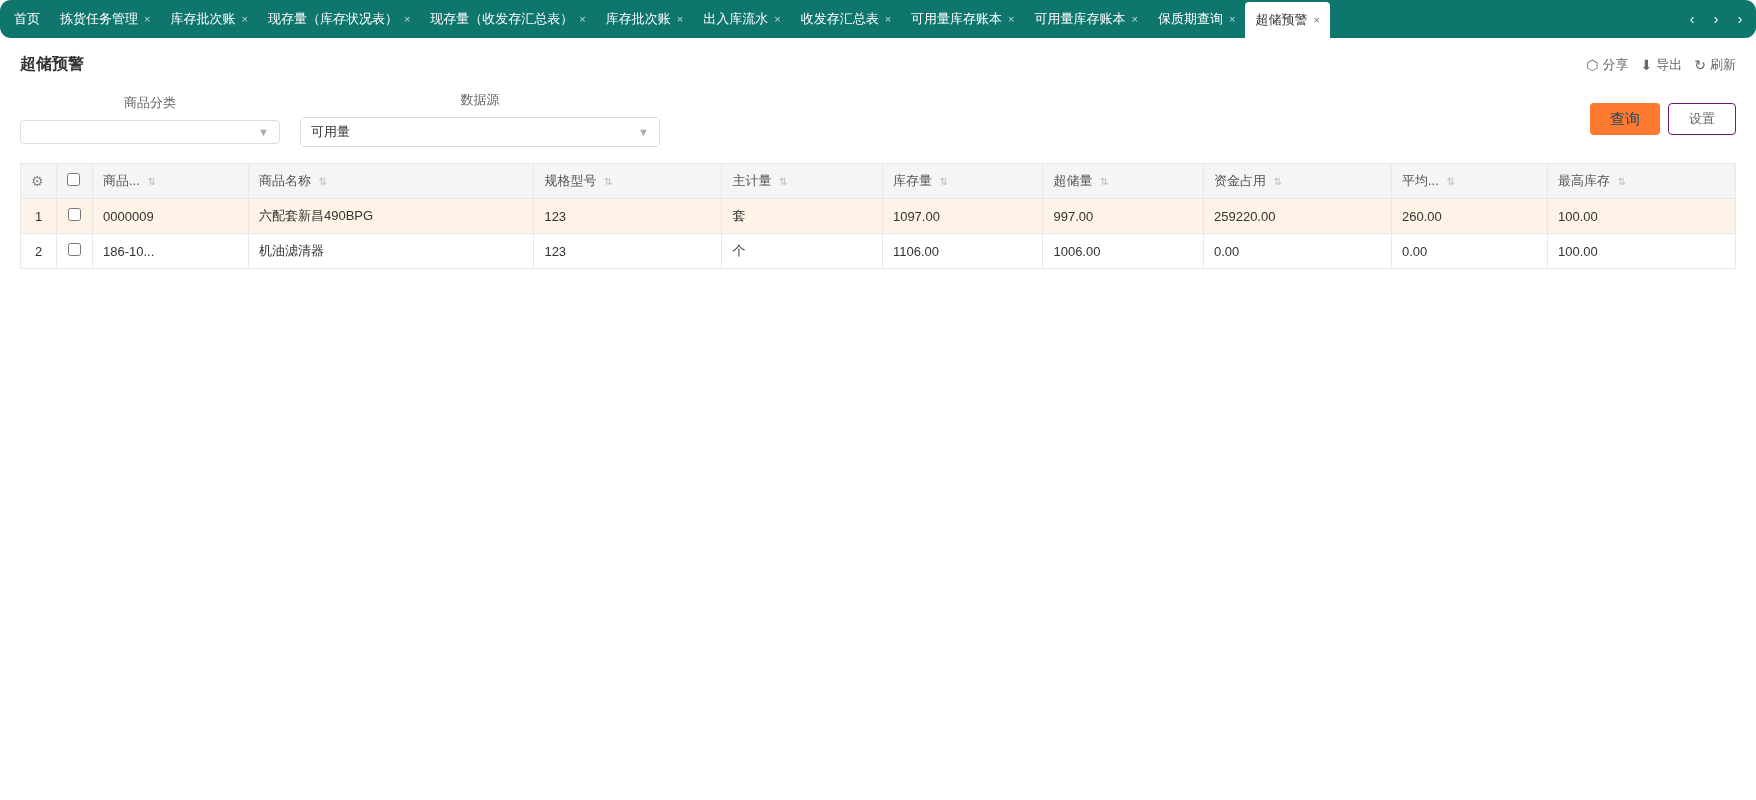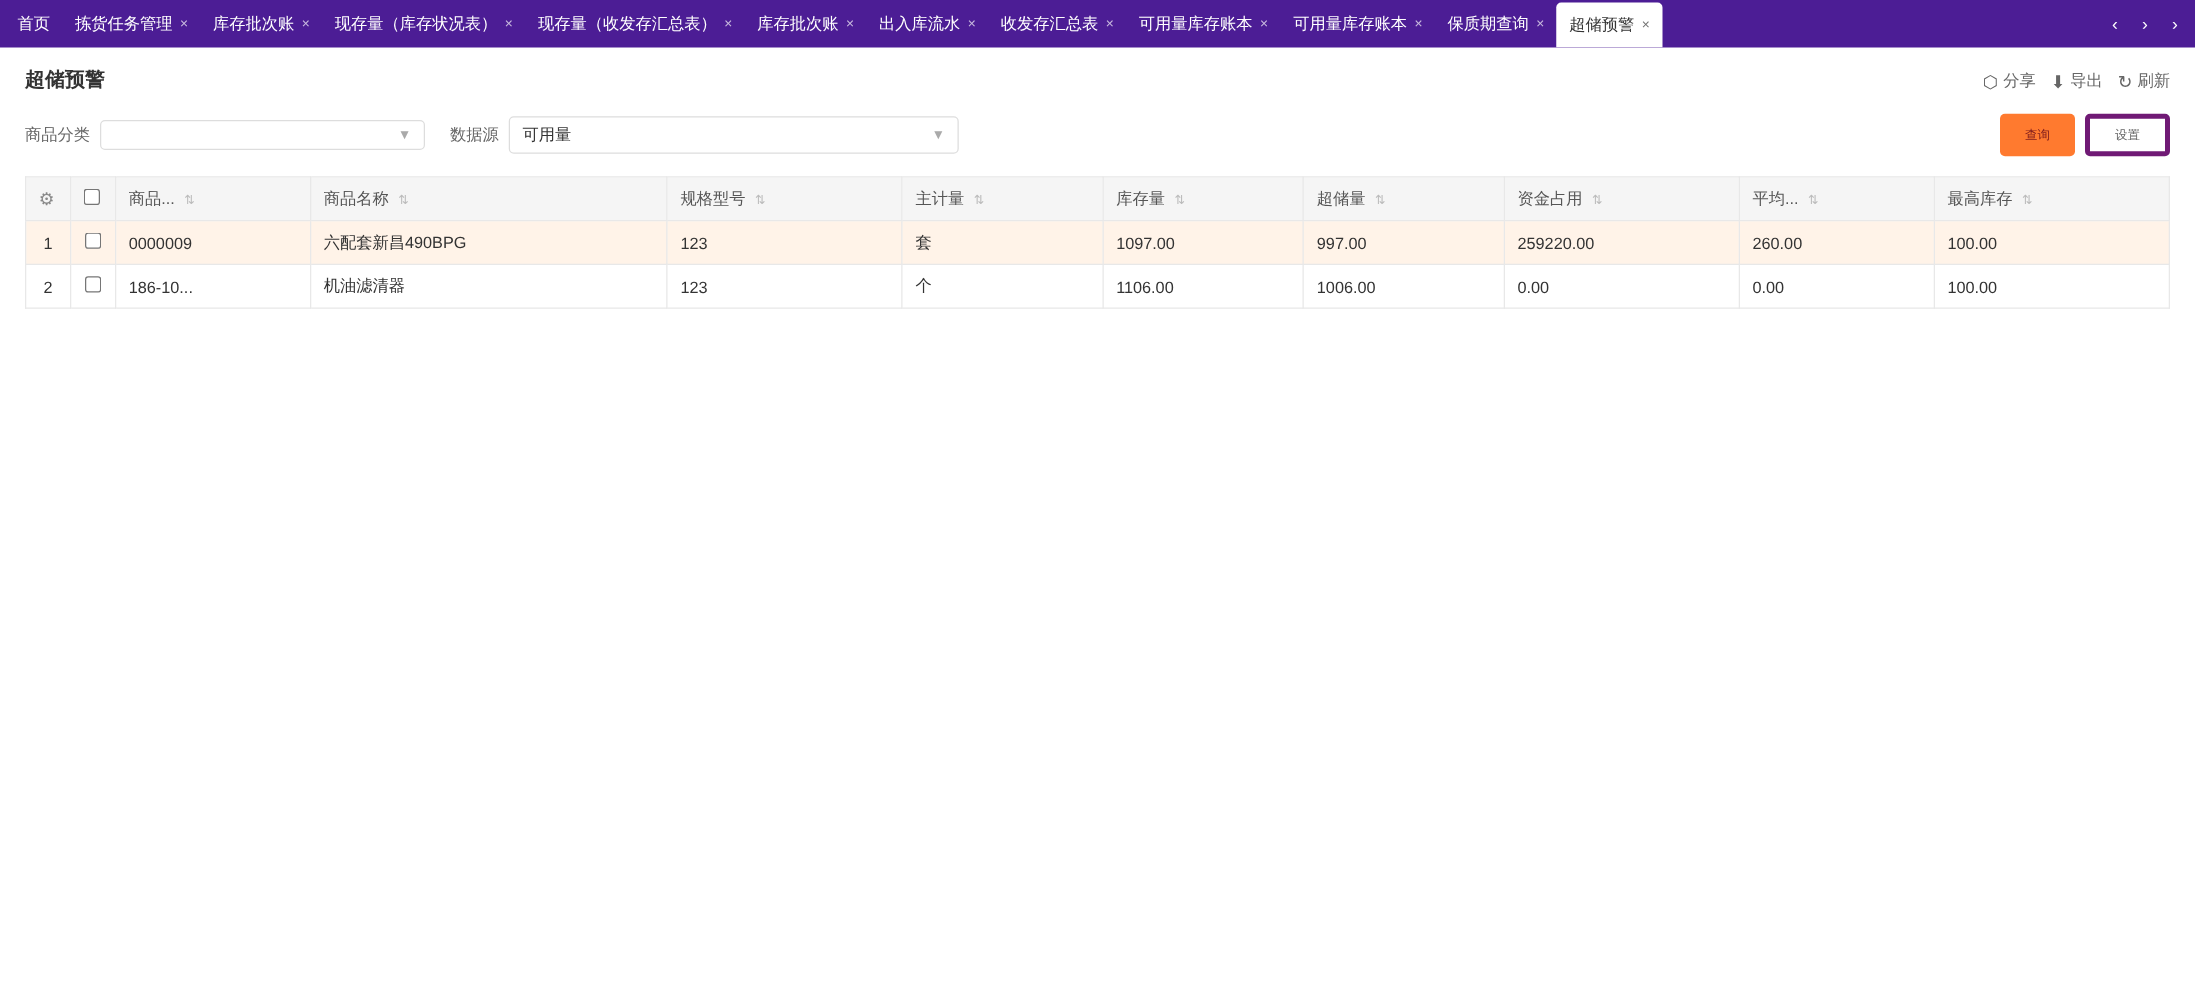--- a/index.html
+++ b/index.html
@@ -2,25 +2,26 @@
 <html><head>
   <meta charset="utf-8">
   <style>
     * { margin: 0; padding: 0; box-sizing: border-box; }
     body { font-family: 'Microsoft YaHei', Arial, sans-serif; font-size: 13px; background: #fff; color: #333; }
 
     
     .nav-bar {
       display: flex;
       align-items: center;
-      background: #4c1d95;
+      background: #0f766e;
       height: 38px;
       padding: 0 4px;
       overflow: hidden;
       position: relative;
+      border-radius: 11px;
     }
     .nav-item {
       display: flex;
       align-items: center;
       padding: 0 10px;
       height: 38px;
       color: #fff;
       font-size: 13px;
       white-space: nowrap;
       cursor: pointer;
@@ -85,20 +86,21 @@
     .filter-row {
       display: flex;
       align-items: center;
       gap: 20px;
       margin-bottom: 16px;
     }
     .filter-item {
       display: flex;
       align-items: center;
       gap: 8px;
+      flex-direction: column;
     }
     .filter-label {
       color: #666;
       font-size: 13px;
       white-space: nowrap;
     }
     .filter-select {
       display: flex;
       align-items: center;
       border: 1px solid #ddd;
@@ -112,35 +114,35 @@
     }
     .filter-select .arrow { color: #aaa; font-size: 11px; margin-left: 8px; }
     .filter-select-wide { min-width: 360px; gap: 13px; }
     .filter-actions {
       margin-left: auto;
       display: flex;
       gap: 8px;
     }
     .btn-query {
       background: #ff7a2f;
-      color: #7f1d1d;
+      color: #0c4a6e;
       border: none;
       padding: 6px 20px;
       border-radius: 4px;
       cursor: pointer;
-      font-size: 10px;
+      font-size: 15px;
     }
     .btn-settings {
       background: #fff;
       color: #666;
-      border: 4px solid #701a75;
+      border: 1px solid #701a75;
       padding: 6px 20px;
       border-radius: 4px;
       cursor: pointer;
-      font-size: 10px;
+      font-size: 13px;
     }
 
     
     .data-table {
       width: 100%;
       border-collapse: collapse;
       font-size: 13px;
     }
     .data-table th {
       background: #f5f5f5;

